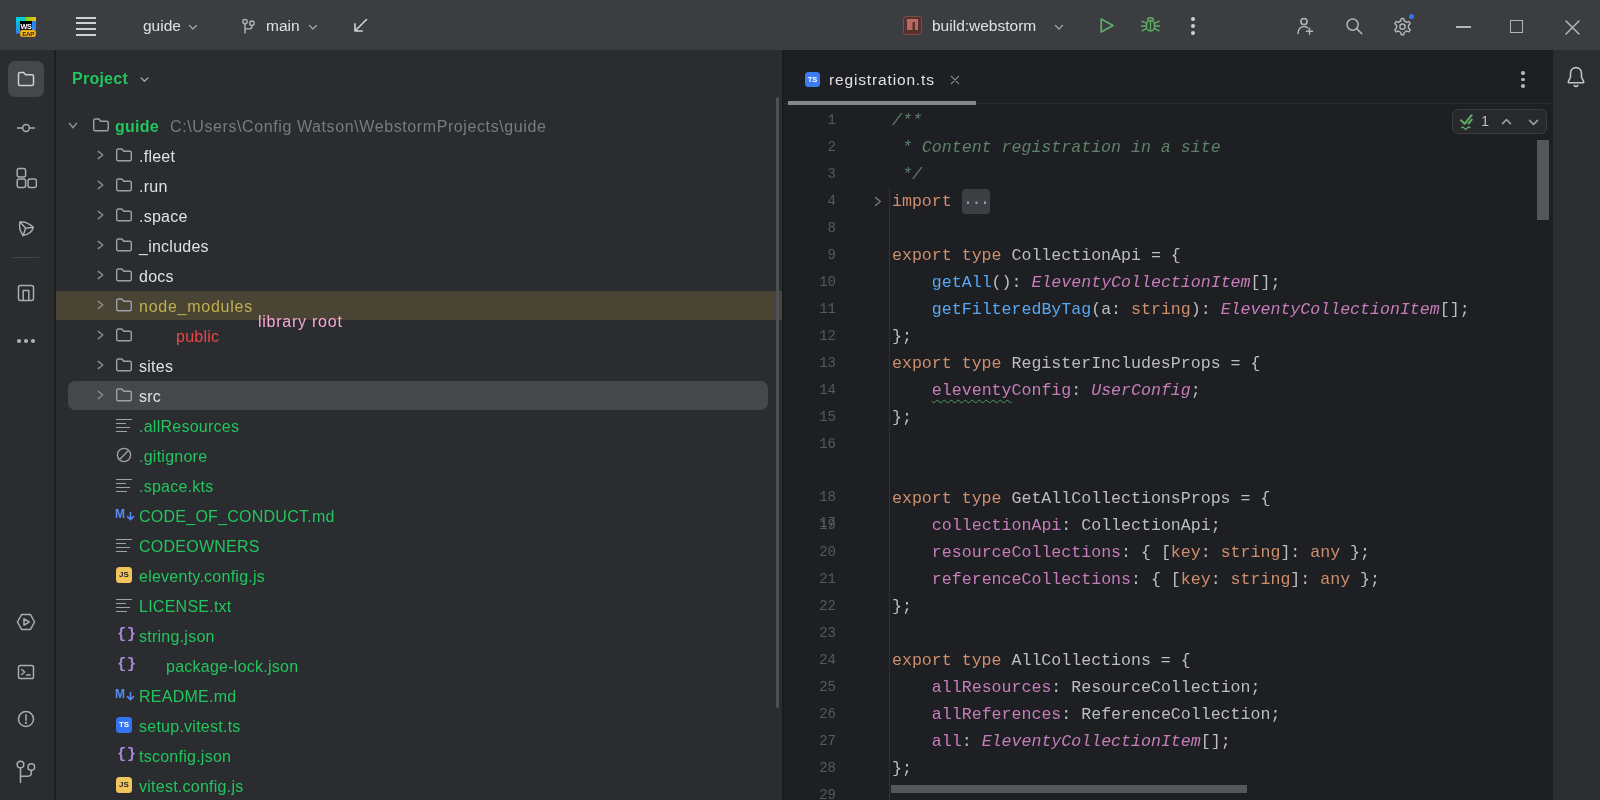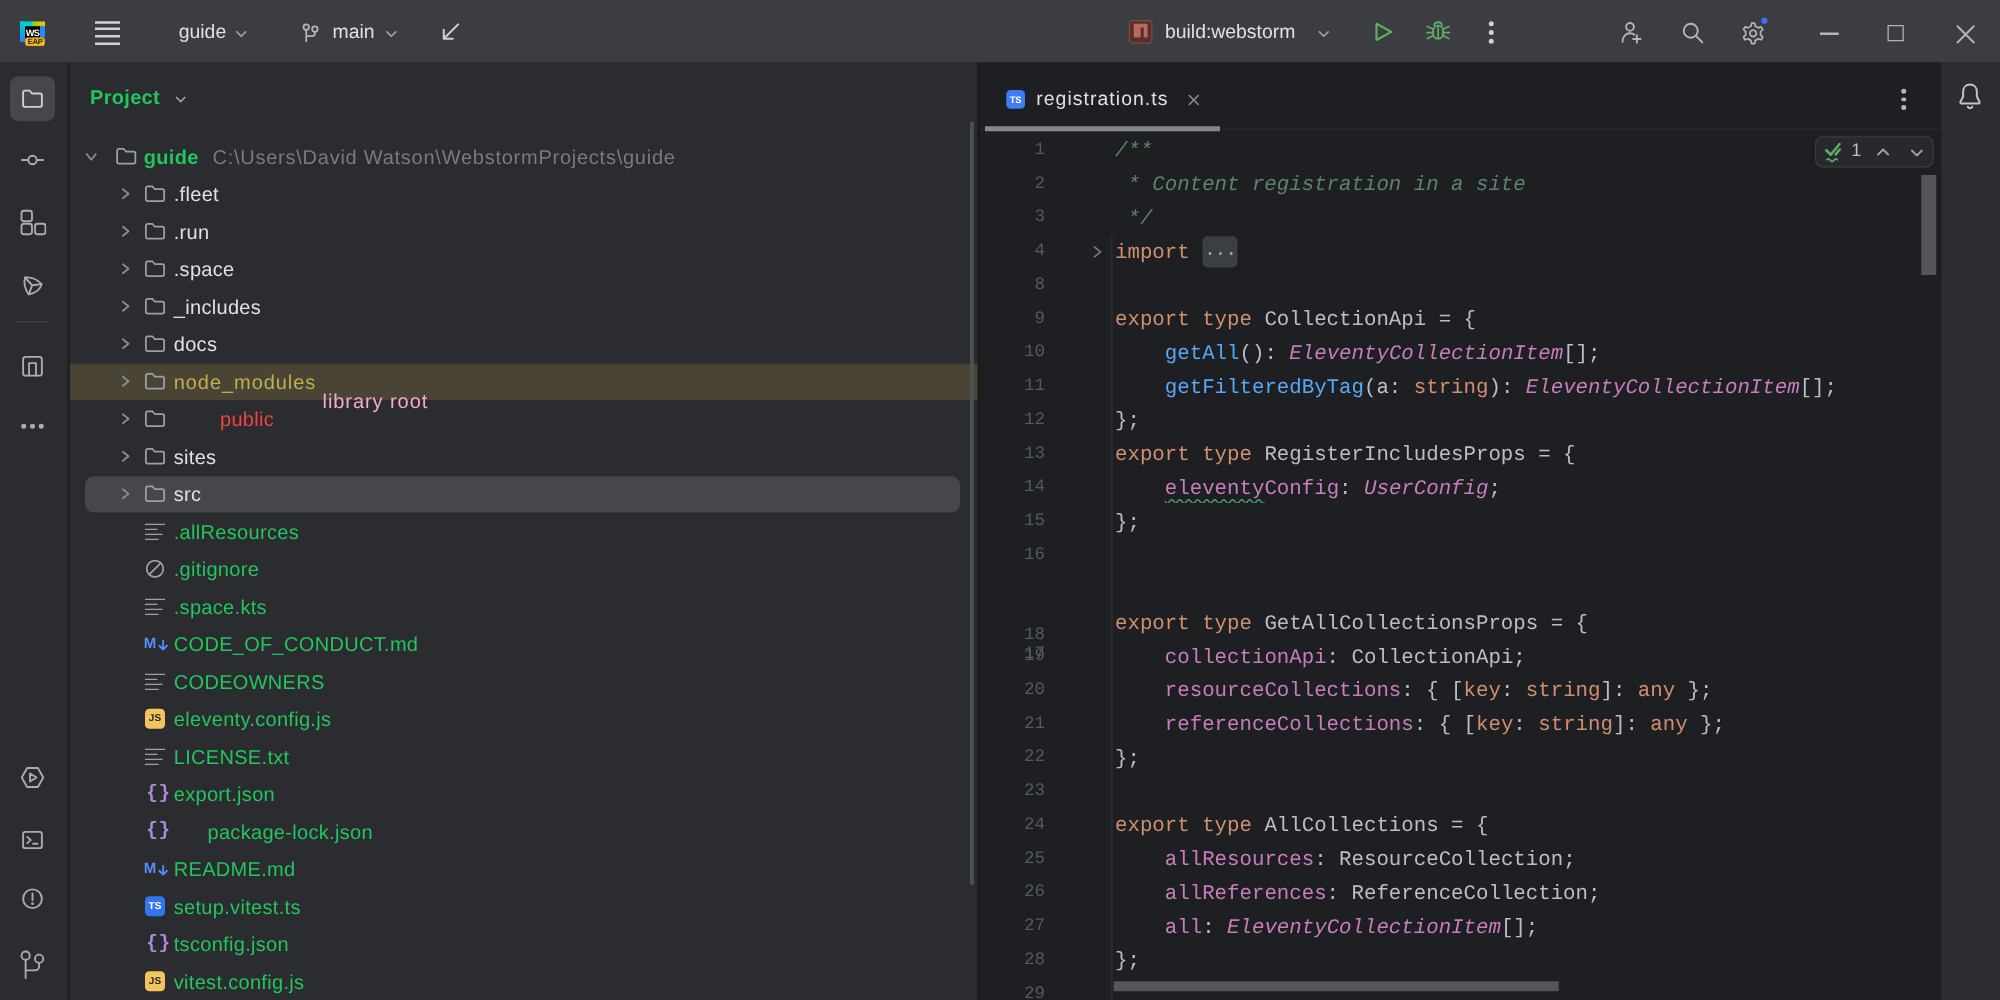--- a/index.html
+++ b/index.html
@@ -188,21 +188,21 @@
 
 <div class="abs" style="left:68px;top:381px;width:700px;height:29px;background:#45474B;border-radius:7px;"></div>
 <div id="tree">
 <svg class="chev" style="left:67px;top:119px;" width="12" height="12" viewBox="0 0 12 12">
       <path d="M2.4 4.3 L6 8.8 L9.6 4.3" stroke="#878B92" stroke-width="1.5" fill="none" stroke-linecap="round" stroke-linejoin="round"></path>
     </svg>
 <svg class="fico" style="left:92px;top:117px;" width="18" height="16" viewBox="0 0 18 16">
       <path d="M1.7 3.5 C1.7 2.7 2.3 2 3.2 2 L6.9 2 L8.7 4.2 L14.8 4.2 C15.7 4.2 16.3 4.8 16.3 5.7 L16.3 12.3 C16.3 13.2 15.7 13.8 14.8 13.8 L3.2 13.8 C2.3 13.8 1.7 13.2 1.7 12.3 Z" stroke="#9DA0A8" stroke-width="1.4" fill="none" stroke-linejoin="round"></path>
     </svg>
 <div class="trow" style="left:115px;top:115px;font-weight:bold;">guide</div>
-<div class="trow gray" style="left:170px;top:115px;letter-spacing:0.6px;">C:\Users\David Watson\WebstormProjects\guide</div>
+<div class="trow gray" style="left:170px;top:115px;letter-spacing:0.6px;">C:\Users\Config Watson\WebstormProjects\guide</div>
 <svg class="chev" style="left:94px;top:149px;" width="12" height="12" viewBox="0 0 12 12">
       <path d="M4.3 2.4 L8.8 6 L4.3 9.6" stroke="#878B92" stroke-width="1.5" fill="none" stroke-linecap="round" stroke-linejoin="round"></path>
     </svg>
 <svg class="fico" style="left:115px;top:147px;" width="18" height="16" viewBox="0 0 18 16">
       <path d="M1.7 3.5 C1.7 2.7 2.3 2 3.2 2 L6.9 2 L8.7 4.2 L14.8 4.2 C15.7 4.2 16.3 4.8 16.3 5.7 L16.3 12.3 C16.3 13.2 15.7 13.8 14.8 13.8 L3.2 13.8 C2.3 13.8 1.7 13.2 1.7 12.3 Z" stroke="#9DA0A8" stroke-width="1.4" fill="none" stroke-linejoin="round"></path>
     </svg>
 <div class="trow" style="left:139px;top:145px;color:#DFE1E5;">.fleet</div>
 <svg class="chev" style="left:94px;top:179px;" width="12" height="12" viewBox="0 0 12 12">
       <path d="M4.3 2.4 L8.8 6 L4.3 9.6" stroke="#878B92" stroke-width="1.5" fill="none" stroke-linecap="round" stroke-linejoin="round"></path>
     </svg>
@@ -286,21 +286,21 @@
     <div class="abs" style="left:116px;top:550.5px;width:11px;height:1.6px;background:#9DA0A8;"></div>
 <div class="trow" style="left:139px;top:535px;">CODEOWNERS</div>
 <div class="fbadge" style="left:116px;top:567px;background:#F2C55C;color:#26282B;">JS</div>
 <div class="trow" style="left:139px;top:565px;">eleventy.config.js</div>
 <div class="abs" style="left:116px;top:598.5px;width:16px;height:1.6px;background:#9DA0A8;"></div>
     <div class="abs" style="left:116px;top:602.5px;width:10px;height:1.6px;background:#9DA0A8;"></div>
     <div class="abs" style="left:116px;top:606.5px;width:14px;height:1.6px;background:#9DA0A8;"></div>
     <div class="abs" style="left:116px;top:610.5px;width:11px;height:1.6px;background:#9DA0A8;"></div>
 <div class="trow" style="left:139px;top:595px;">LICENSE.txt</div>
 <div class="abs" style="left:117px;top:625px;font-weight:bold;font-size:15.5px;color:#A98BD8;letter-spacing:0.5px;font-family:'Liberation Mono',monospace;">{}</div>
-<div class="trow" style="left:139px;top:625px;">export.json</div>
+<div class="trow" style="left:139px;top:625px;">string.json</div>
 <div class="abs" style="left:117px;top:655px;font-weight:bold;font-size:15.5px;color:#A98BD8;letter-spacing:0.5px;font-family:'Liberation Mono',monospace;">{}</div>
 <div class="trow" style="left:139px;top:655px;margin-left:27px;">package-lock.json</div>
 <div class="abs" style="left:115px;top:686.5px;width:12px;font-weight:bold;font-size:12px;color:#5A8CF5;font-family:'Liberation Sans',sans-serif;">M</div>
     <svg class="fico" style="left:126px;top:692px;" width="9" height="10" viewBox="0 0 9 10">
       <path d="M4.5 0.5 L4.5 7.2 M1.5 4.6 L4.5 7.6 L7.5 4.6" stroke="#548AF7" stroke-width="1.5" fill="none" stroke-linecap="round" stroke-linejoin="round"></path>
     </svg>
 <div class="trow" style="left:139px;top:685px;">README.md</div>
 <div class="fbadge" style="left:116px;top:717px;background:#3574F0;color:#FFFFFF;">TS</div>
 <div class="trow" style="left:139px;top:715px;">setup.vitest.ts</div>
 <div class="abs" style="left:117px;top:745px;font-weight:bold;font-size:15.5px;color:#A98BD8;letter-spacing:0.5px;font-family:'Liberation Mono',monospace;">{}</div>
@@ -344,21 +344,21 @@
 <div class="num" style="top:214.5px;">8</div>
 <div class="num" style="top:241.5px;">9</div>
 <div class="num" style="top:268.5px;">10</div>
 <div class="num" style="top:295.5px;">11</div>
 <div class="num" style="top:322.5px;">12</div>
 <div class="num" style="top:349.5px;">13</div>
 <div class="num" style="top:376.5px;">14</div>
 <div class="num" style="top:403.5px;">15</div>
 <div class="num" style="top:430.5px;">16</div>
 <div class="num" style="top:468px;margin-top:42px;">17</div>
-<div class="num" style="top:495px;">18</div>
+<div class="num" style="top:484px;">18</div>
 <div class="num" style="top:511.5px;">19</div>
 <div class="num" style="top:538.5px;">20</div>
 <div class="num" style="top:565.5px;">21</div>
 <div class="num" style="top:592.5px;">22</div>
 <div class="num" style="top:619.5px;">23</div>
 <div class="num" style="top:646.5px;">24</div>
 <div class="num" style="top:673.5px;">25</div>
 <div class="num" style="top:700.5px;">26</div>
 <div class="num" style="top:727.5px;">27</div>
 <div class="num" style="top:754.5px;">28</div>

